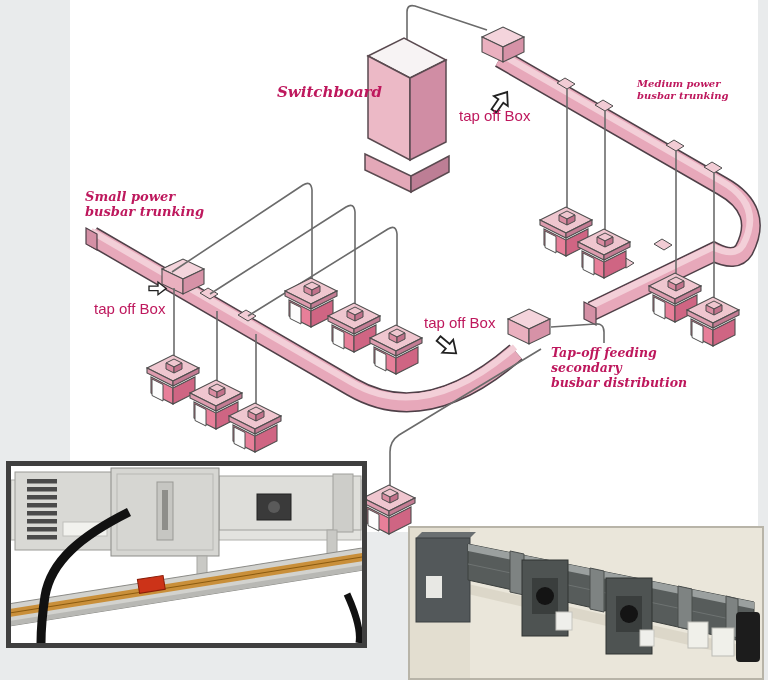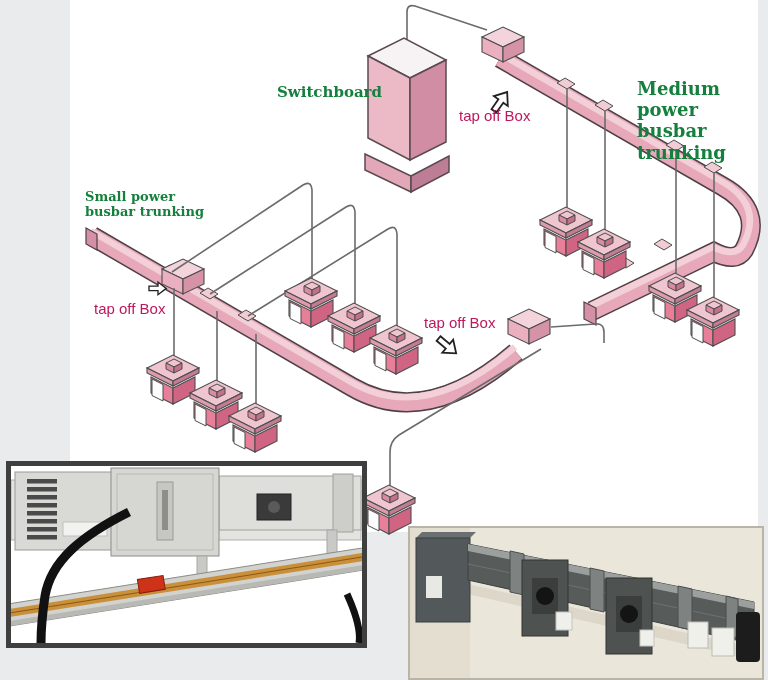--- a/index.html
+++ b/index.html
@@ -1,20 +1,20 @@
 <!DOCTYPE html>
 <html><head>
 <meta charset="utf-8">
 <style>
   html,body{margin:0;padding:0;}
   body{width:768px;height:680px;background:#e9ebec;font-family:"Liberation Sans",sans-serif;overflow:hidden;}
   #stage{position:relative;width:768px;height:680px;}
   .white-panel{position:absolute;left:70px;top:0;width:688px;height:532px;background:#ffffff;}
   .art{position:absolute;left:0;top:0;width:768px;height:680px;}
-  .lbl{position:absolute;font-family:"DejaVu Serif",serif;font-weight:700;color:#15803d;white-space:pre-line;line-height:1.18;}
+  .lbl{position:absolute;font-family:"DejaVu Serif",serif;font-style:italic;font-weight:700;color:#be185d;white-space:pre-line;line-height:1.18;}
   .slbl{position:absolute;font-family:"Liberation Sans",sans-serif;color:#be185d;font-size:15px;white-space:pre-line;}
   .caption{position:absolute;left:468px;top:430px;width:300px;font-size:23px;line-height:1.14;color:#333333;white-space:pre-wrap;}
   .photo1{position:absolute;left:6px;top:461px;width:361px;height:187px;border:5px solid #3f3f3f;background:#ffffff;box-sizing:border-box;}
   .photo2{position:absolute;left:408px;top:526px;width:356px;height:154px;border:2px solid #b8b4a8;background:#eae6da;box-sizing:border-box;}
   svg{display:block;}
 </style>
 </head>
 <body>
 
 <div id="stage">
@@ -115,24 +115,27 @@
       <use href="#tapbox" x="686" y="294"></use>
       <use href="#tapbox" x="362" y="482"></use>
     </g>
 
     <use href="#oarrow" transform="translate(487,106) rotate(-55)"></use>
     <use href="#oarrow" transform="translate(149,282) scale(0.75)"></use>
     <use href="#oarrow" transform="translate(444,332) rotate(40)"></use>
   </svg>
 
   <div class="lbl" style="left:277px;top:84px;font-size:15px;">Switchboard</div>
-  <div class="lbl" style="left:637px;top:78px;font-size:18px;">Medium power
+  <div class="lbl" style="left:637px;top:78px;font-size:10px;">Medium power
 busbar trunking</div>
   <div class="lbl" style="left:85px;top:189px;font-size:13px;">Small power
 busbar trunking</div>
+  <div class="lbl" style="left:551px;top:346px;font-size:12.5px;">Tap-off feeding
+secondary
+busbar distribution</div>
   <div class="slbl" style="left:459px;top:107px;">tap off Box</div>
   <div class="slbl" style="left:94px;top:300px;">tap off Box</div>
   <div class="slbl" style="left:424px;top:314px;">tap off Box</div>
 
   <div class="photo1">
     <svg viewBox="0 0 351 177" width="351" height="177">
       <rect x="0" y="0" width="351" height="177" fill="#ffffff"></rect>
 
       <rect x="0" y="14" width="350" height="60" fill="#e3e3df" stroke="#b0b0ac"></rect>
       <rect x="208" y="10" width="142" height="54" fill="#dededa" stroke="#a0a09c"></rect>

